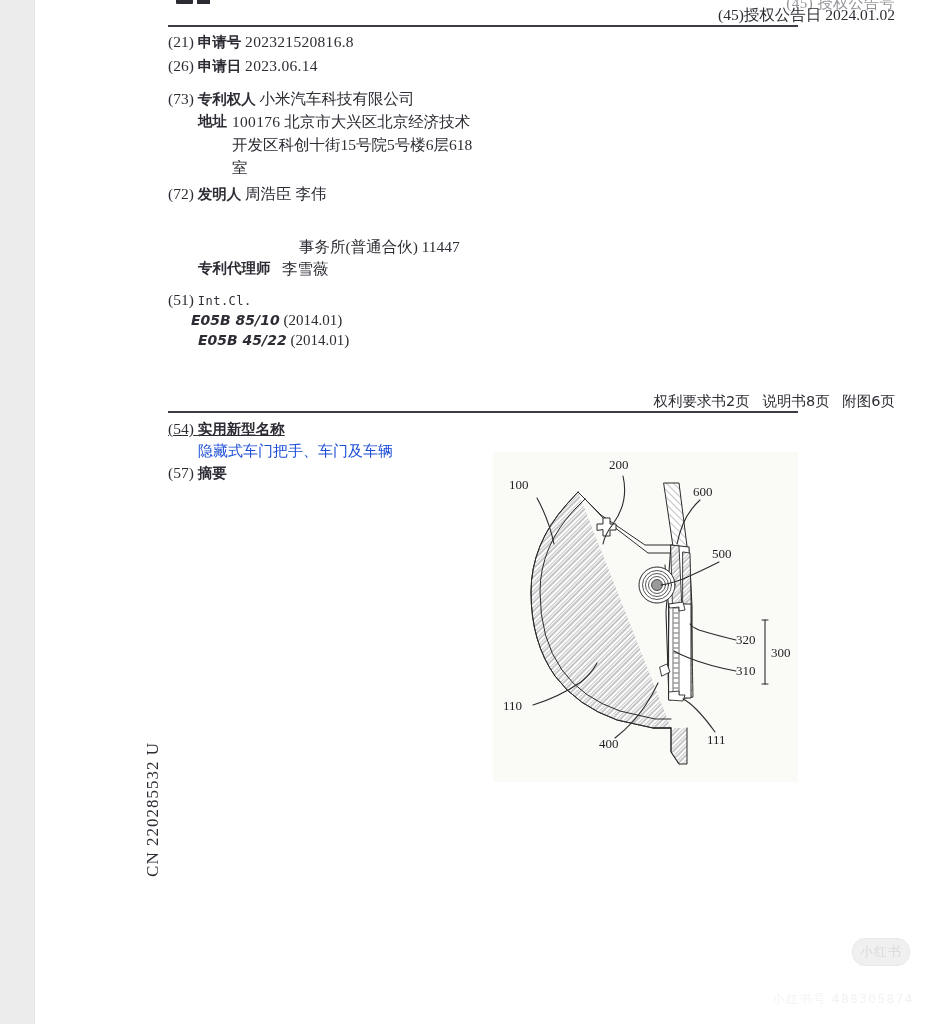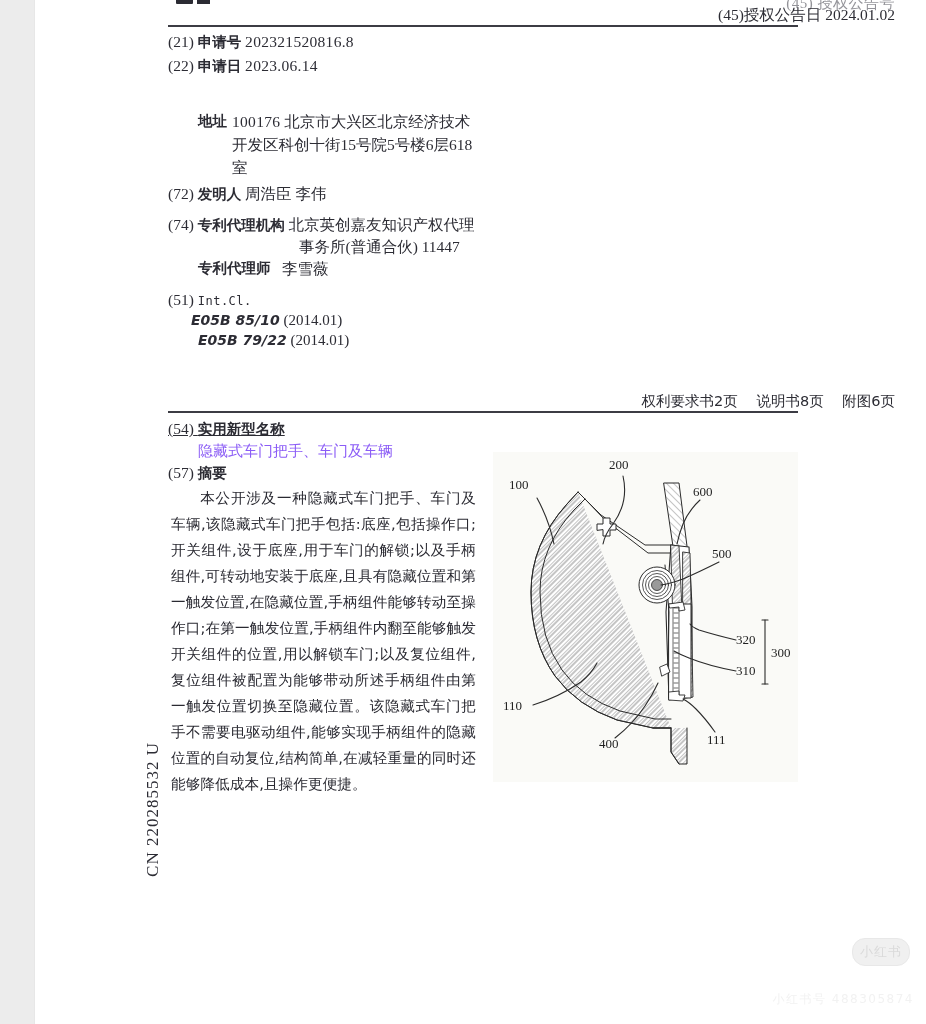--- a/index.html
+++ b/index.html
@@ -135,31 +135,31 @@
   
   #counts {
     position: absolute;
     right: 64px;
     top: 392px;
     font-family: "DejaVu Sans", sans-serif;
     font-size: 14.5px;
     color: #2c2c34;
     white-space: nowrap;
   }
-  #counts span { margin-left: 14px; }
+  #counts span { margin-left: 8px; }
 
   
   #f54 { left: 133px; top: 420px; text-decoration: underline; }
   #title-line {
     position: absolute;
     left: 163px;
     top: 442px;
     font-family: "DejaVu Sans", sans-serif;
     font-size: 15px;
-    color: #8b5cf6;
+    color: #1d4ed8;
     white-space: nowrap;
   }
   #f57 { left: 133px; top: 464px; }
 
   #abstract {
     position: absolute;
     left: 136px;
     top: 485px;
     width: 305px;
     font-family: "DejaVu Sans", sans-serif;
@@ -245,60 +245,60 @@
 
     <div class="rule" id="rule-top"></div>
 
     <div class="fld" id="f21">
       <span class="code">(21)</span>
       <span class="lbl-bold">申请号</span>
       <span class="num-ser">202321520816.8</span>
     </div>
 
     <div class="fld" id="f22">
-      <span class="code">(22)</span>
+      <span class="code">(26)</span>
       <span class="lbl-bold">申请日</span>
       <span class="num-ser">2023.06.14</span>
     </div>
 
+    <div class="fld" id="f73">
+      <span class="code">(73)</span>
+      <span class="lbl-bold">专利权人</span>
+      <span class="val-serif">小米汽车科技有限公司</span>
+    </div>
 
     <div class="fld lbl-bold" id="addr-label">地址</div>
     <div class="fld val-serif" id="addr-l1">
       <span class="num-ser">100176</span>
       <span>北京市大兴区北京经济技术</span>
     </div>
     <div class="fld val-serif" id="addr-l2">开发区科创十街15号院5号楼6层618</div>
     <div class="fld val-serif" id="addr-l3">室</div>
 
     <div class="fld" id="f72">
       <span class="code">(72)</span>
       <span class="lbl-bold">发明人</span>
       <span class="val-serif">周浩臣    李伟</span>
     </div>
 
-    <div class="fld" id="f74">
-      <span class="code">(74)</span>
-      <span class="lbl-bold">专利代理机构</span>
-      <span class="val-serif">北京英创嘉友知识产权代理</span>
-    </div>
     <div class="fld val-serif" id="f74b">事务所(普通合伙)  11447</div>
 
     <div class="fld lbl-bold" id="agent-label">专利代理师</div>
     <div class="fld val-serif" id="agent-name">李雪薇</div>
 
     <div class="fld" id="f51">
       <span class="code">(51)</span>
       <span class="mono-int">Int.Cl.</span>
     </div>
     <div class="fld" id="ipc1">
       <span class="ipc-code">E05B  85/10</span>
       <span class="ipc-ver">(2014.01)</span>
     </div>
     <div class="fld" id="ipc2">
-      <span class="ipc-code">E05B  79/22</span>
+      <span class="ipc-code">E05B  45/22</span>
       <span class="ipc-ver">(2014.01)</span>
     </div>
 
     <div id="counts">
       <span>权利要求书2页</span>
       <span>说明书8页</span>
       <span>附图6页</span>
     </div>
 
     <div class="rule" id="rule-mid"></div>
@@ -306,21 +306,20 @@
     <div class="fld" id="f54">
       <span class="code">(54)</span>
       <span class="lbl-bold">实用新型名称</span>
     </div>
     <div id="title-line">隐藏式车门把手、车门及车辆</div>
 
     <div class="fld" id="f57">
       <span class="code">(57)</span>
       <span class="lbl-bold">摘要</span>
     </div>
-    <div id="abstract">本公开涉及一种隐藏式车门把手、车门及车辆,该隐藏式车门把手包括:底座,包括操作口;开关组件,设于底座,用于车门的解锁;以及手柄组件,可转动地安装于底座,且具有隐藏位置和第一触发位置,在隐藏位置,手柄组件能够转动至操作口;在第一触发位置,手柄组件内翻至能够触发开关组件的位置,用以解锁车门;以及复位组件,复位组件被配置为能够带动所述手柄组件由第一触发位置切换至隐藏位置。该隐藏式车门把手不需要电驱动组件,能够实现手柄组件的隐藏位置的自动复位,结构简单,在减轻重量的同时还能够降低成本,且操作更便捷。</div>
 
     <div id="cn-vert">CN 220285532 U</div>
 
     <div id="figure">
       <svg width="305" height="330" viewBox="0 0 305 330" xmlns="http://www.w3.org/2000/svg">
         <defs>
           <pattern id="hatch" width="6" height="6" patternUnits="userSpaceOnUse" patternTransform="rotate(45)">
             <rect width="6" height="6" fill="#ffffff"></rect>
             <path d="M0 0 L0 6" stroke="#3a3a3a" stroke-width="0.6"></path>
             <path d="M3 0 L3 6" stroke="#3a3a3a" stroke-width="0.6"></path>

